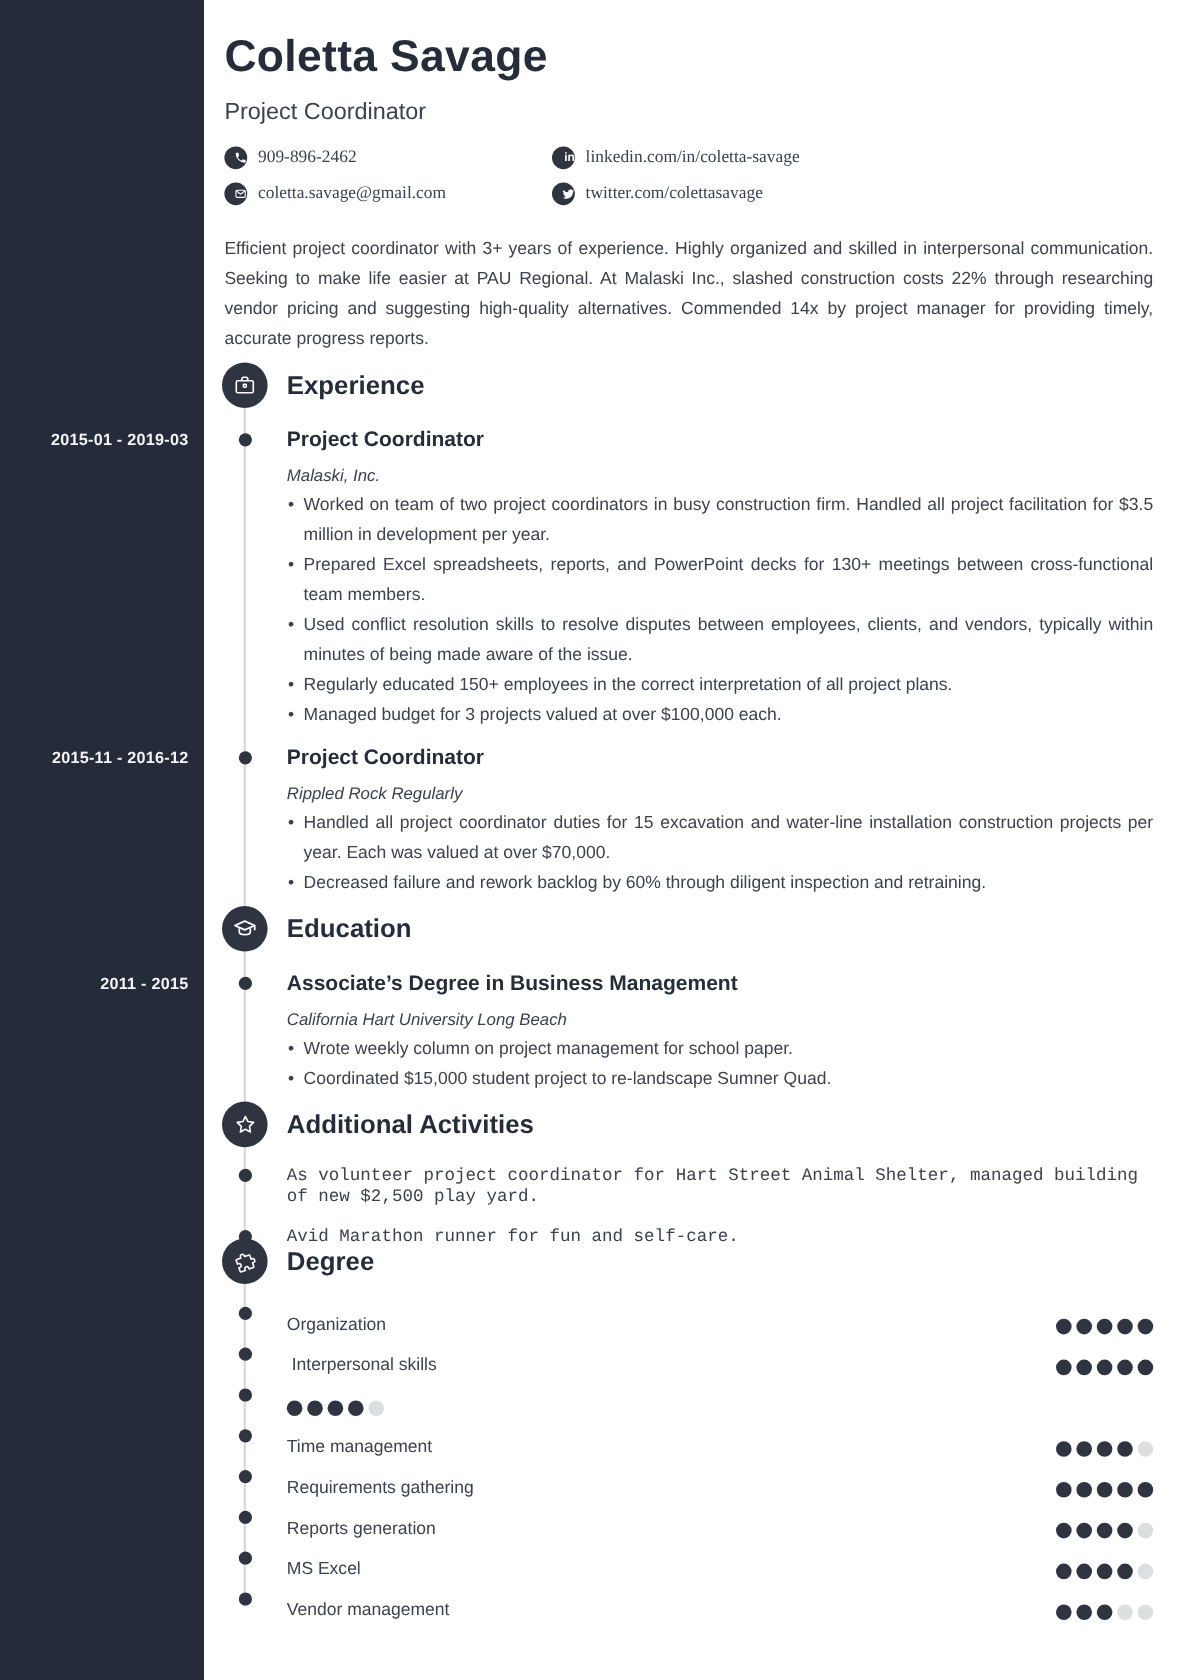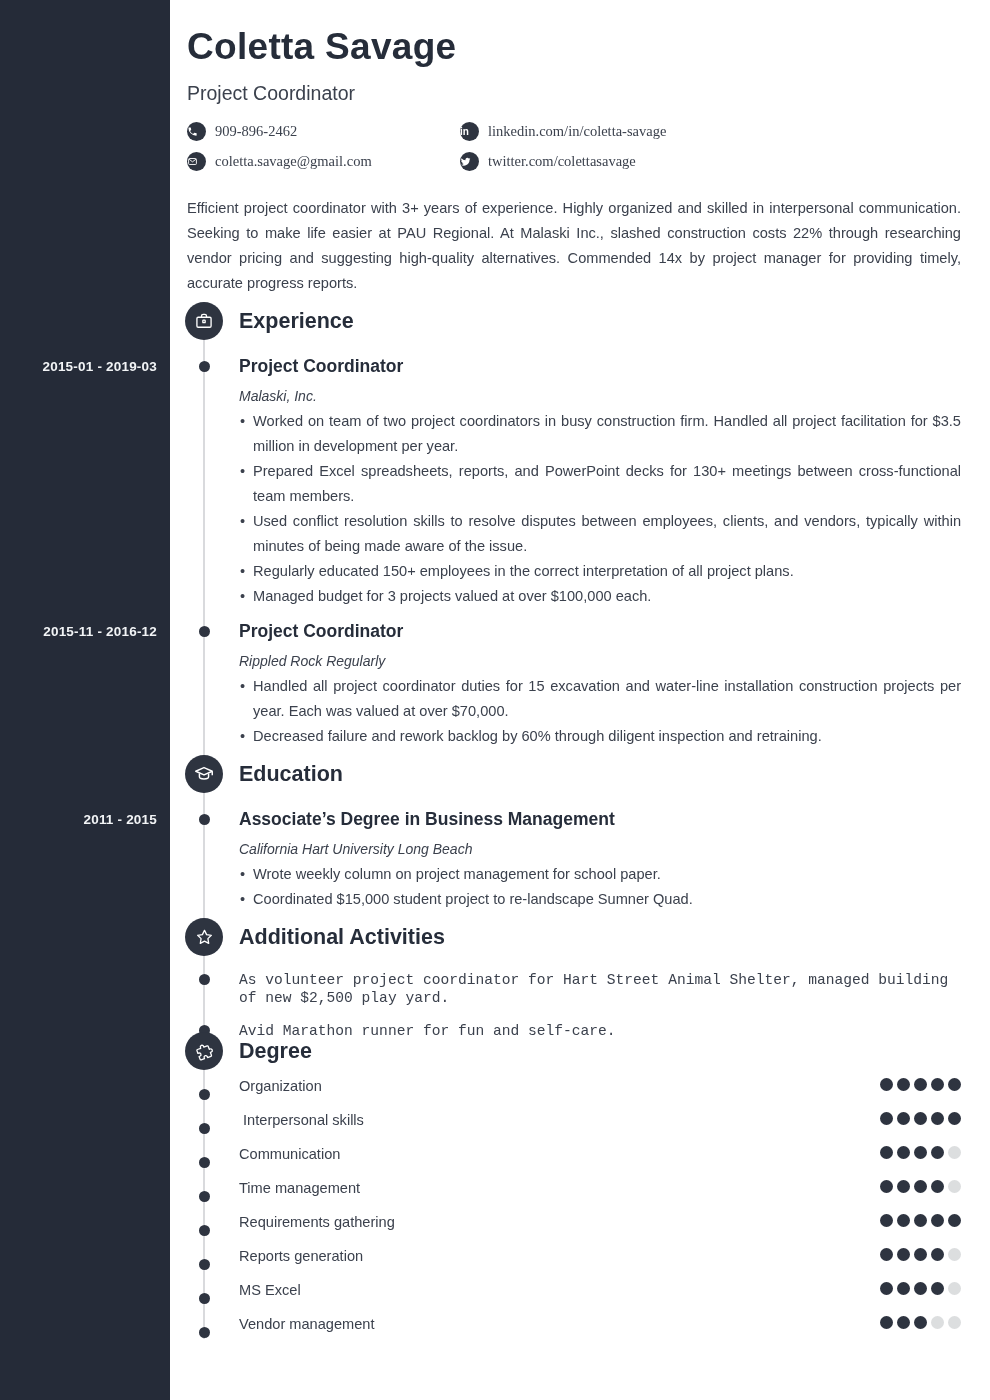--- a/index.html
+++ b/index.html
@@ -21,21 +21,21 @@
   .content > * { position:absolute; }
 
   .name { left:0; top:24px; font-size:37px; font-weight:bold; color:var(--heading,#262d3a);
           letter-spacing:.3px; line-height:46px; }
   .subtitle { left:0; top:80px; font-size:19.5px; line-height:26px; }
 
   .contacts { left:0; top:122px; width:774px; display:grid;
               grid-template-columns:273px 1fr; row-gap:11px; }
   .contact { display:flex; align-items:center; height:19px; }
   .cicon { width:19px; height:19px; border-radius:50%; background:var(--accent,#2e3440);
-           display:flex; align-items:center; justify-content:flex-start; flex:0 0 19px; }
+           display:flex; align-items:center; justify-content:flex-end; flex:0 0 19px; }
   .cicon svg { display:block; }
   .cicon .in-txt { color:#fff; font-size:10px; font-weight:bold; line-height:19px; }
   .cval { margin-left:9px; font-size:14.5px;font-family:Liberation Serif, serif; }
 
   .summary { left:0; top:196px; width:774px; font-size:14.6px; line-height:25px;
              text-align:justify; }
 
   .sec-header { left:0; width:774px; height:38px; }
   .sec-icon { position:absolute; left:-2px; top:0; width:38px; height:38px; border-radius:50%;
               background:var(--accent,#2e3440); display:flex; align-items:center; justify-content:center; }
@@ -53,21 +53,21 @@
   .bullets { left:52px; width:722px; list-style:none; }
   .bullets li { position:relative; padding-left:14px; font-size:14.6px; line-height:25px;
                 text-align:justify; }
   .bullets li::before { content:"\2022"; position:absolute; left:1px; }
 
   .acts { left:52px; width:722px; list-style:none; }
   .acts li { position:relative; font-size:14.6px; line-height:18px; margin-bottom:15px;font-family:Liberation Mono, monospace; }
   .acts .tdot { top:3px; }
 
   .skills { left:52px; width:722px; }
-  .skill-row { position:relative; height:34px; display:flex; align-items:flex-start; }
+  .skill-row { position:relative; height:34px; display:flex; align-items:flex-end; }
   .skill-row .tdot { top:11px; }
   .skill-label { flex:1 1 auto; font-size:14.6px; white-space:pre; }
   .skill-dots { flex:0 0 auto; display:flex; gap:4px; }
   .rate-dot { width:13px; height:13px; border-radius:50%; }
   .rate-dot.filled { background:var(--accent,#2e3440); }
   .rate-dot.empty { background:var(--dot-empty,#dcdedf); }
 </style>
 </head>
 <body>
 
@@ -230,21 +230,20 @@
             <span class="rate-dot filled"></span>
             <span class="rate-dot filled"></span>
             <span class="rate-dot filled"></span>
             <span class="rate-dot filled"></span>
             <span class="rate-dot filled"></span>
           </span>
         </div>
 
         <div class="skill-row">
           <span class="tdot"></span>
-          <span class="skill-label">Communication</span>
           <span class="skill-dots">
             <span class="rate-dot filled"></span>
             <span class="rate-dot filled"></span>
             <span class="rate-dot filled"></span>
             <span class="rate-dot filled"></span>
             <span class="rate-dot empty"></span>
           </span>
         </div>
 
         <div class="skill-row">

